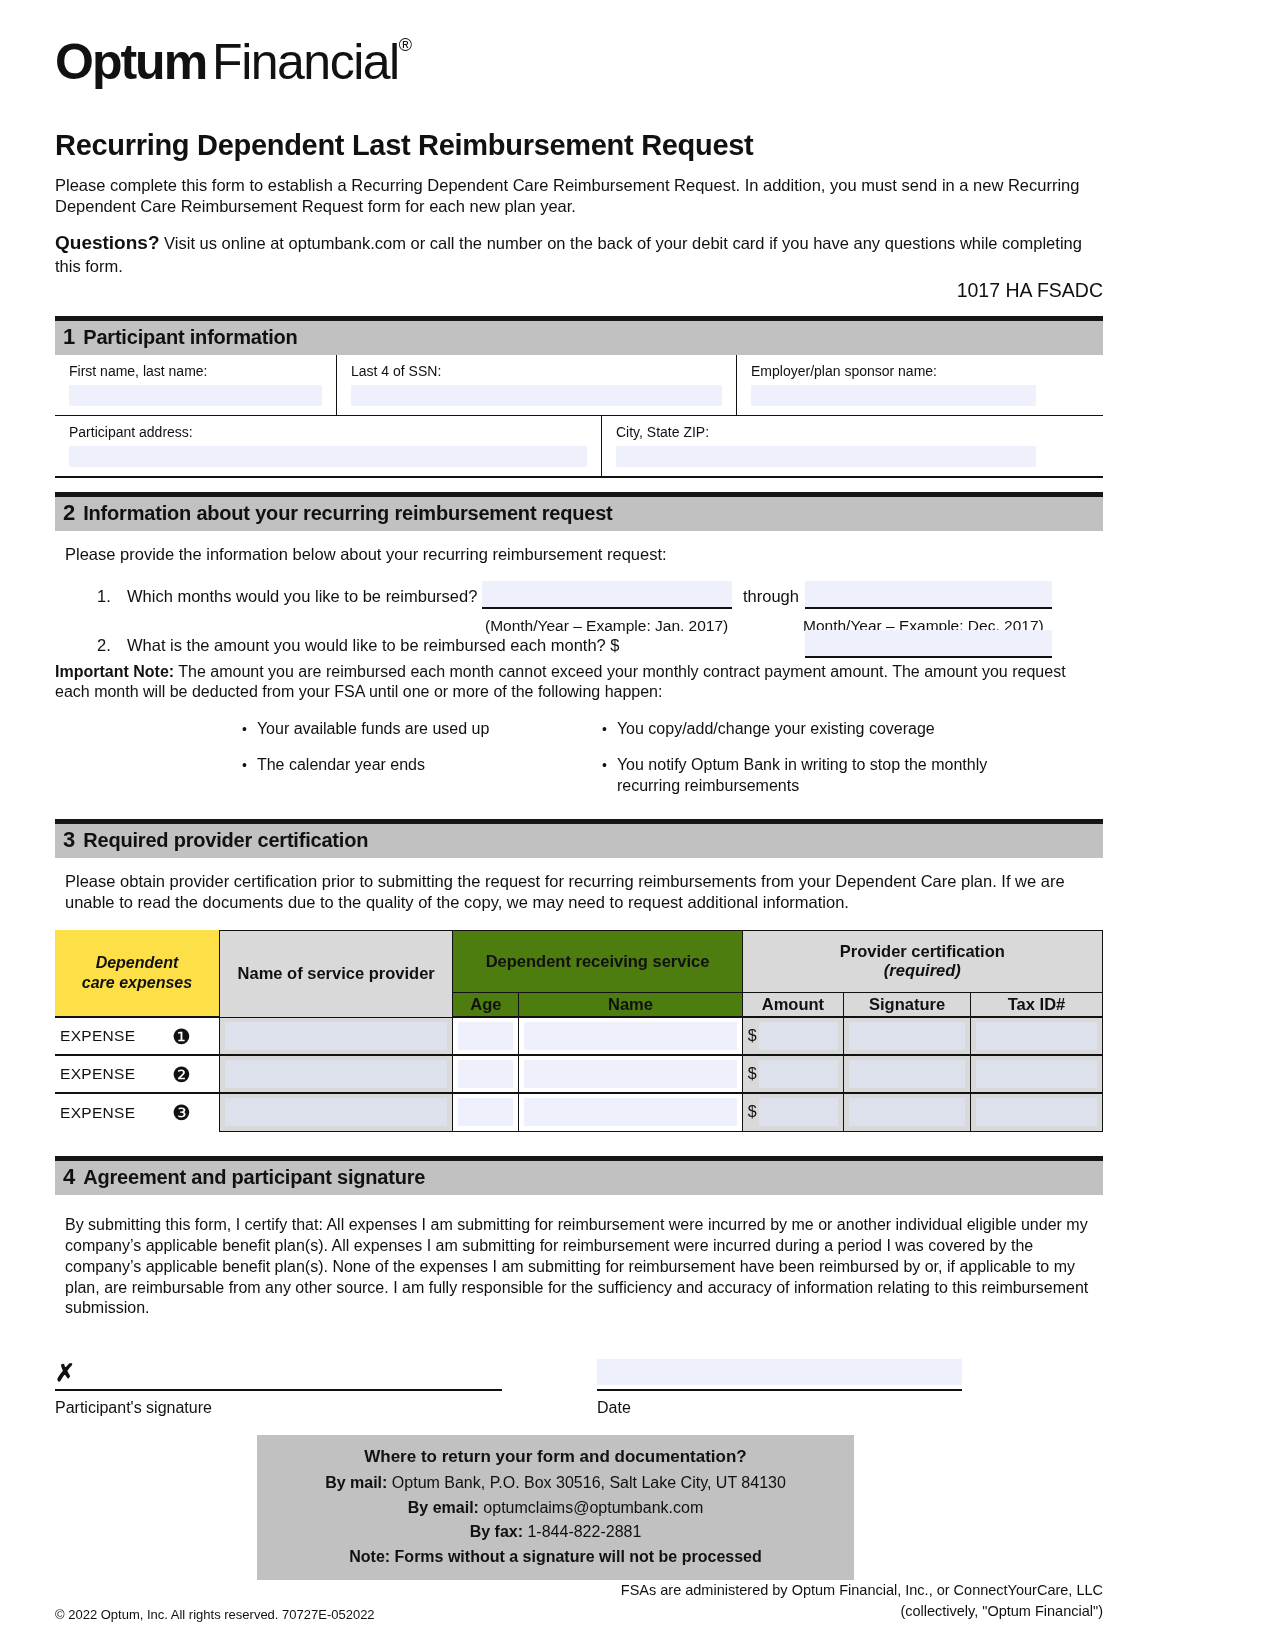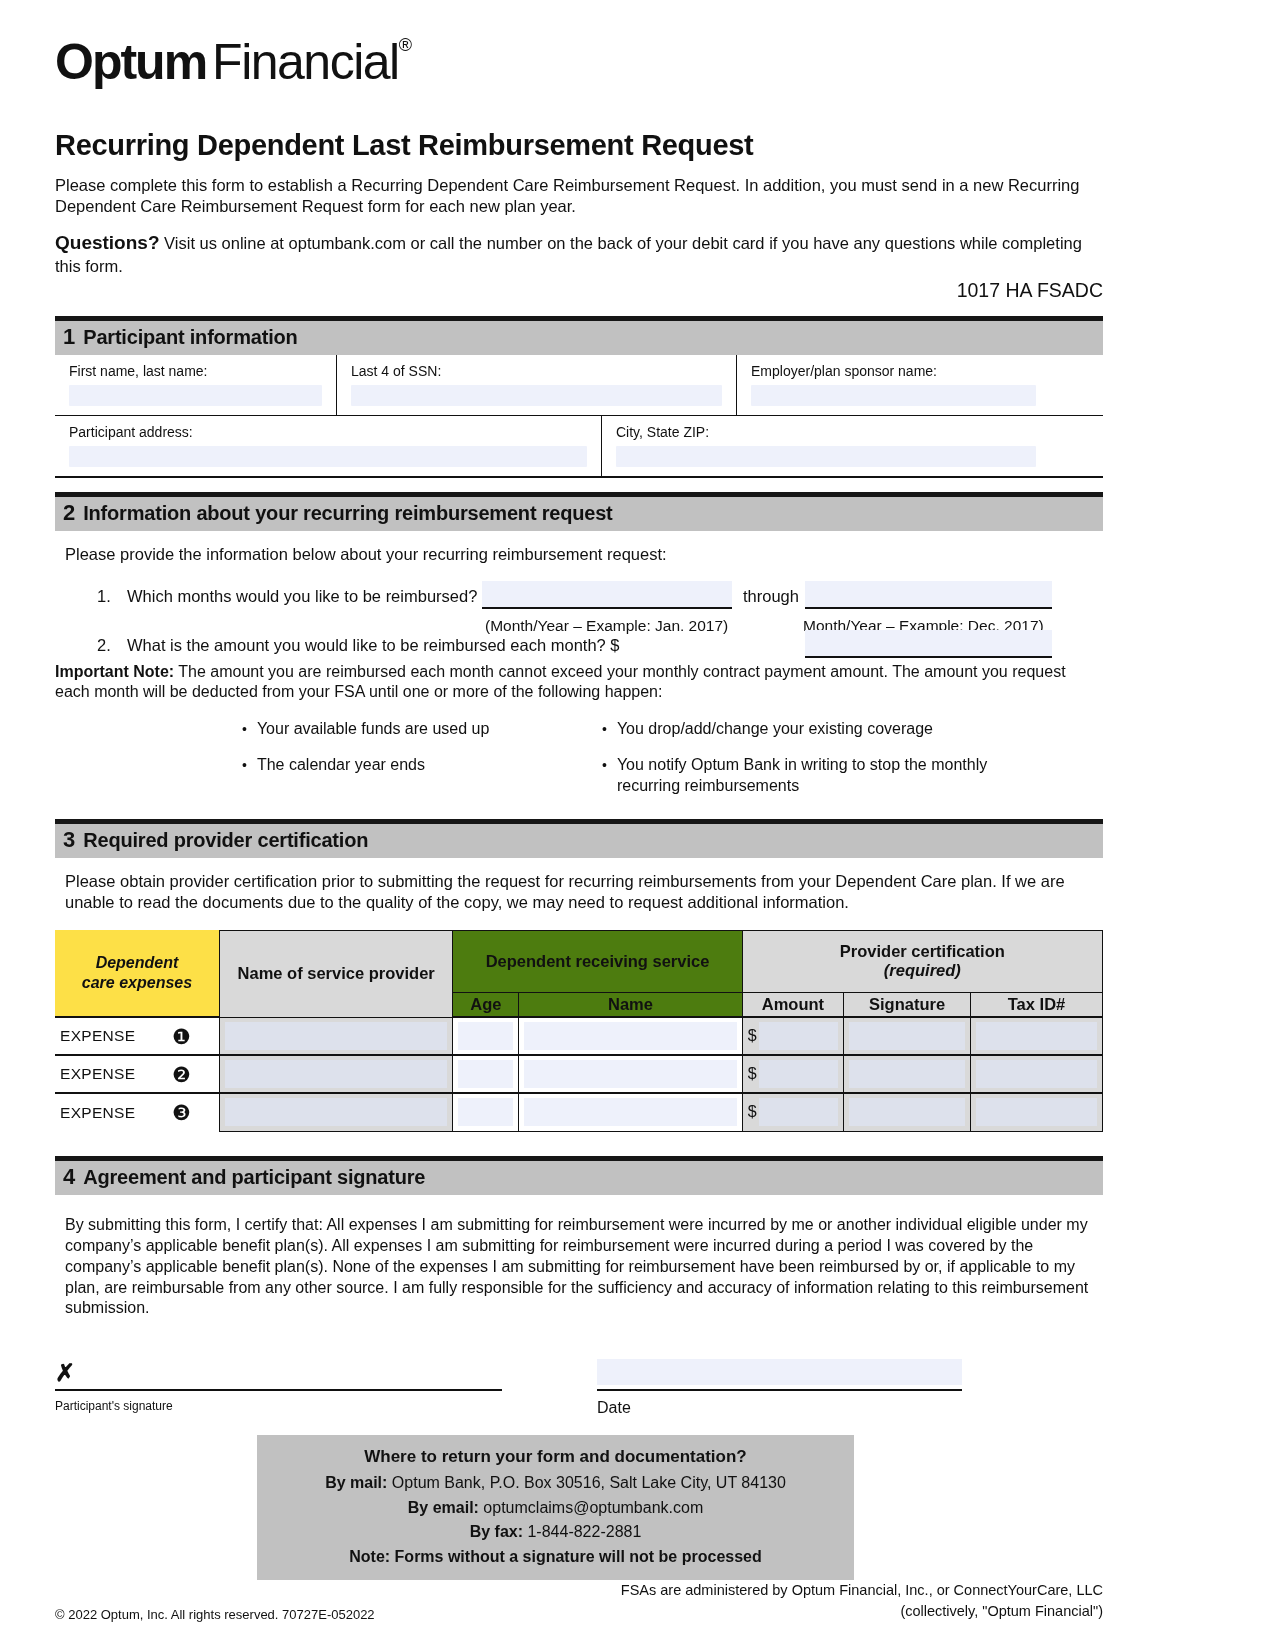--- a/index.html
+++ b/index.html
@@ -109,21 +109,21 @@
   .cell-input { background:var(--input-bg,#eef1fb); height:28px; flex:1; }
   .cell-gray .cell-input { background:var(--input-bg-gray,#dde1ec); }
   .dollar { font-size:16px; margin-right:2px; }
 
   
   .agreement { margin-top:20px; padding-left:10px; font-size:16px; line-height:1.31; }
   .sig-row { display:flex; margin-top:40px; }
   .sig-block { width:447px; }
   .sig-mark { font-size:24px; font-weight:700; height:30px; }
   .sig-line { border-bottom:2px solid #111; }
-  .sig-label { font-size:12px; margin-top:8px; }
+  .sig-label { font-size:16px; margin-top:8px; }
   .date-block { margin-left:95px; width:365px; display:flex; flex-direction:column; justify-content:flex-end; }
   .date-input { background:var(--input-bg,#eef1fb); height:26px; }
   .date-line { border-bottom:2px solid #111; margin-top:4px; }
   .date-label { font-size:16px; margin-top:8px; }
 
   
   .return-box {
     background:var(--section-bar,#c1c1c1);
     width:597px; margin:18px 0 0 202px;
     text-align:center; padding:9px 12px 10px 12px;
@@ -217,21 +217,21 @@
           <span>Your available funds are used up</span>
         </div>
       <div class="bullet">
           <span class="dot">•</span>
           <span>The calendar year ends</span>
         </div>
     </div>
     <div class="bullet-col right">
       <div class="bullet">
           <span class="dot">•</span>
-          <span>You drop/add/change your existing coverage</span>
+          <span>You copy/add/change your existing coverage</span>
         </div>
       <div class="bullet">
           <span class="dot">•</span>
           <span>You notify Optum Bank in writing to stop the monthly recurring reimbursements</span>
         </div>
     </div>
   </div>
 
   <div class="section-bar" style="margin-top:22px">
     <span class="sec-num">3</span><span class="sec-title">Required provider certification</span>

